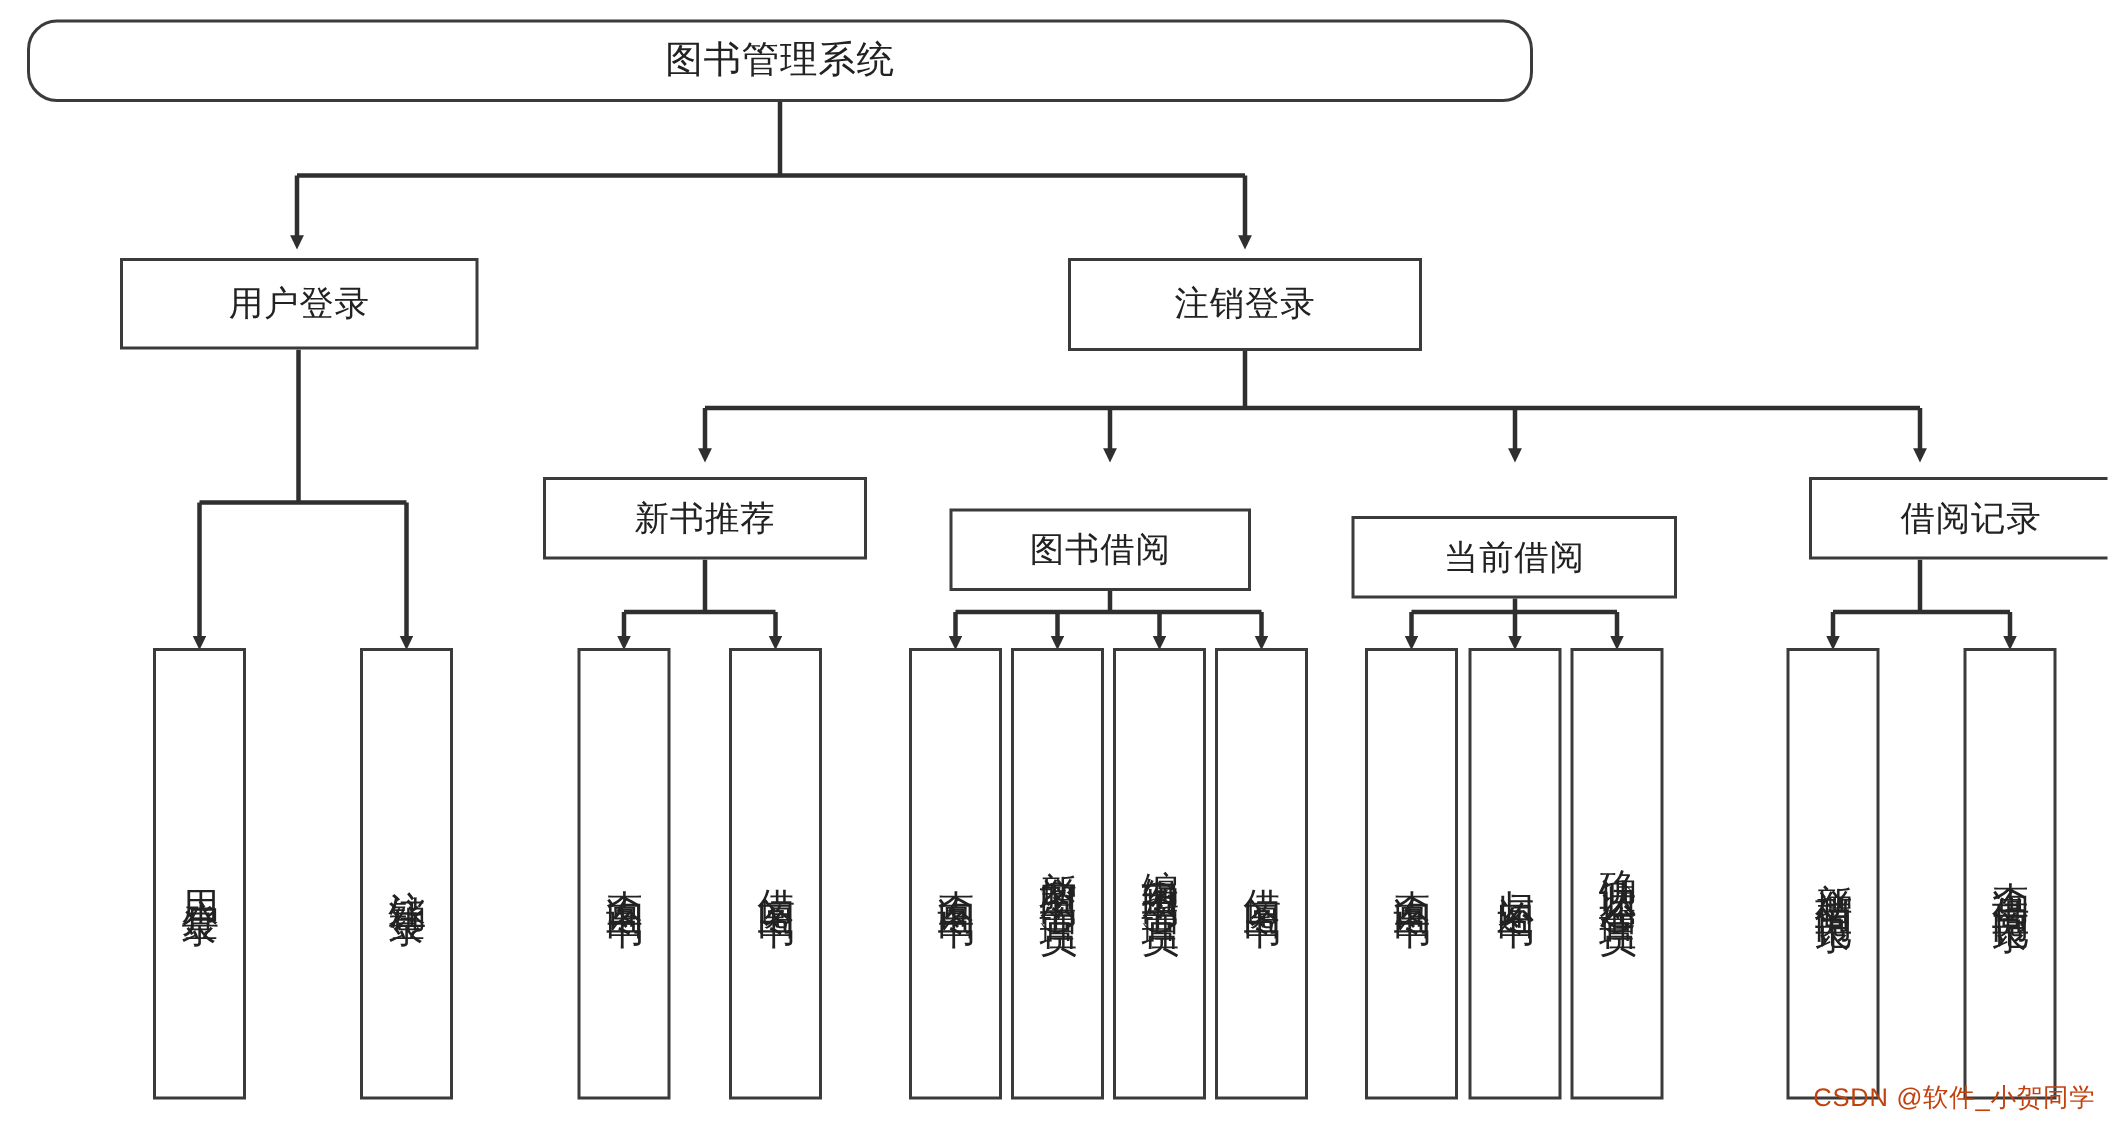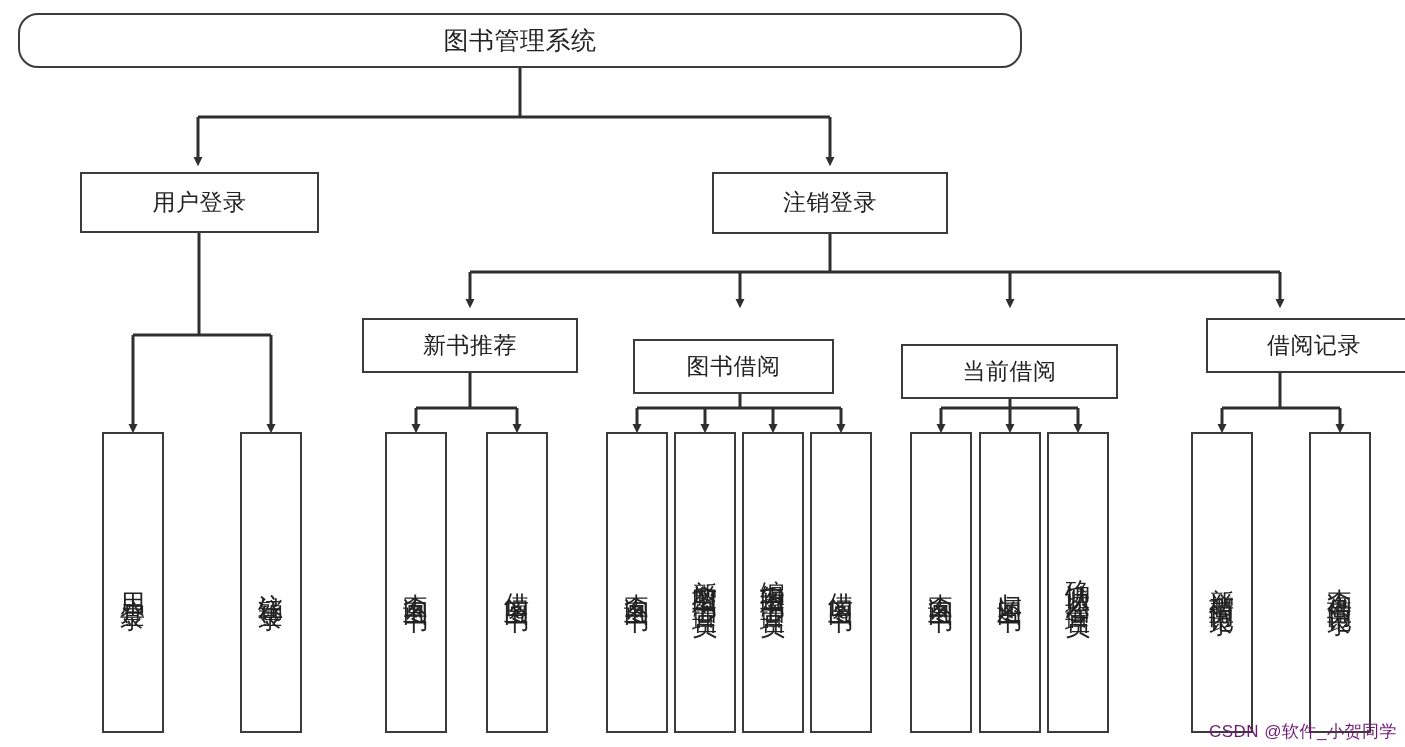--- a/index.html
+++ b/index.html
@@ -43,21 +43,21 @@
     line-height:1.12;
     letter-spacing:5px;
     white-space:nowrap;
   }
 
   .watermark{
     position:absolute;
     right:8px;
     bottom:4px;
     font-size:17px;
-    color:#701a75;
+    color:#c2410c;
     letter-spacing:0.5px;
     white-space:nowrap;
     user-select:none;
   }
 </style>
 </head>
 <body>
 
 <div id="stage">
 

